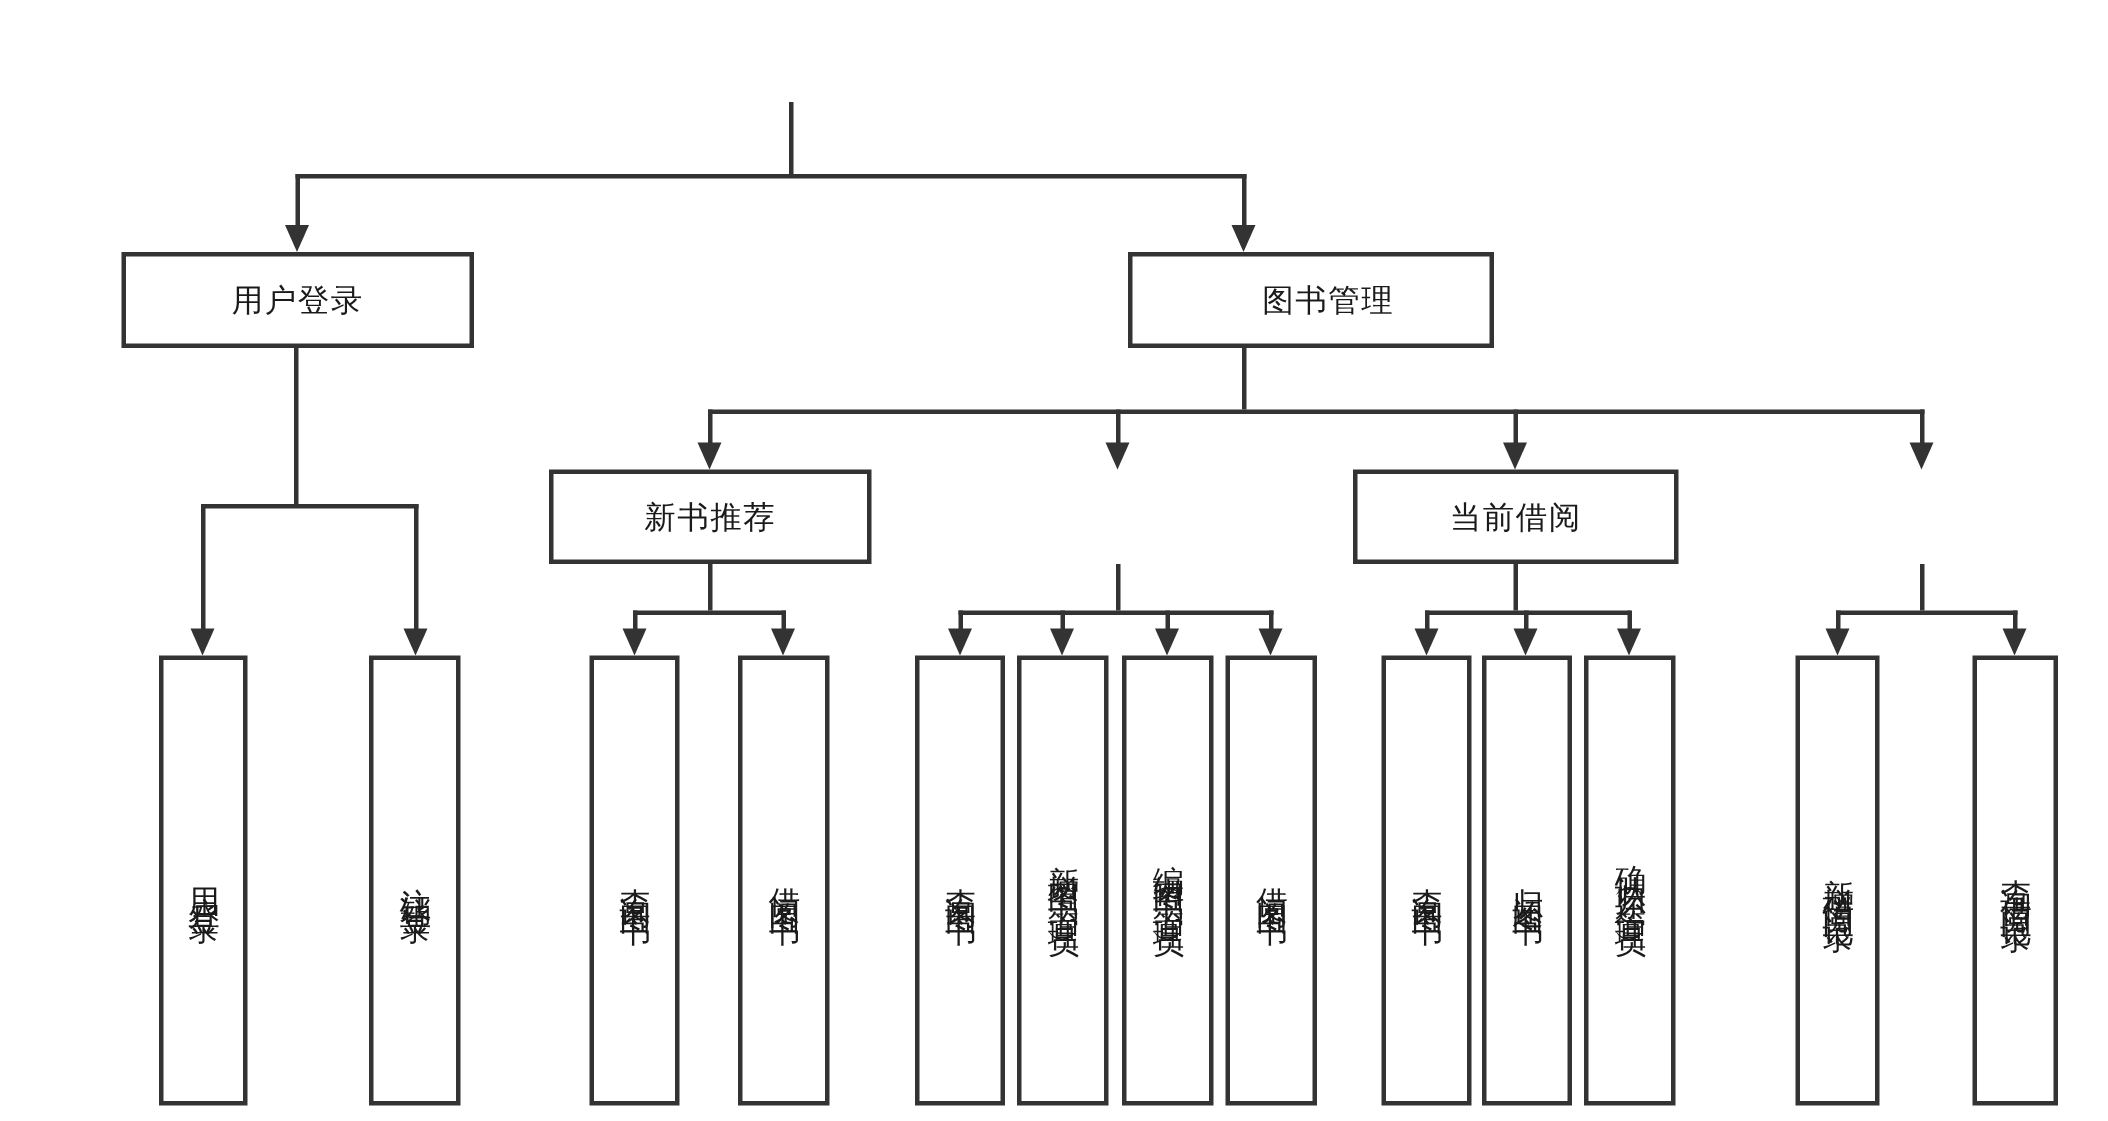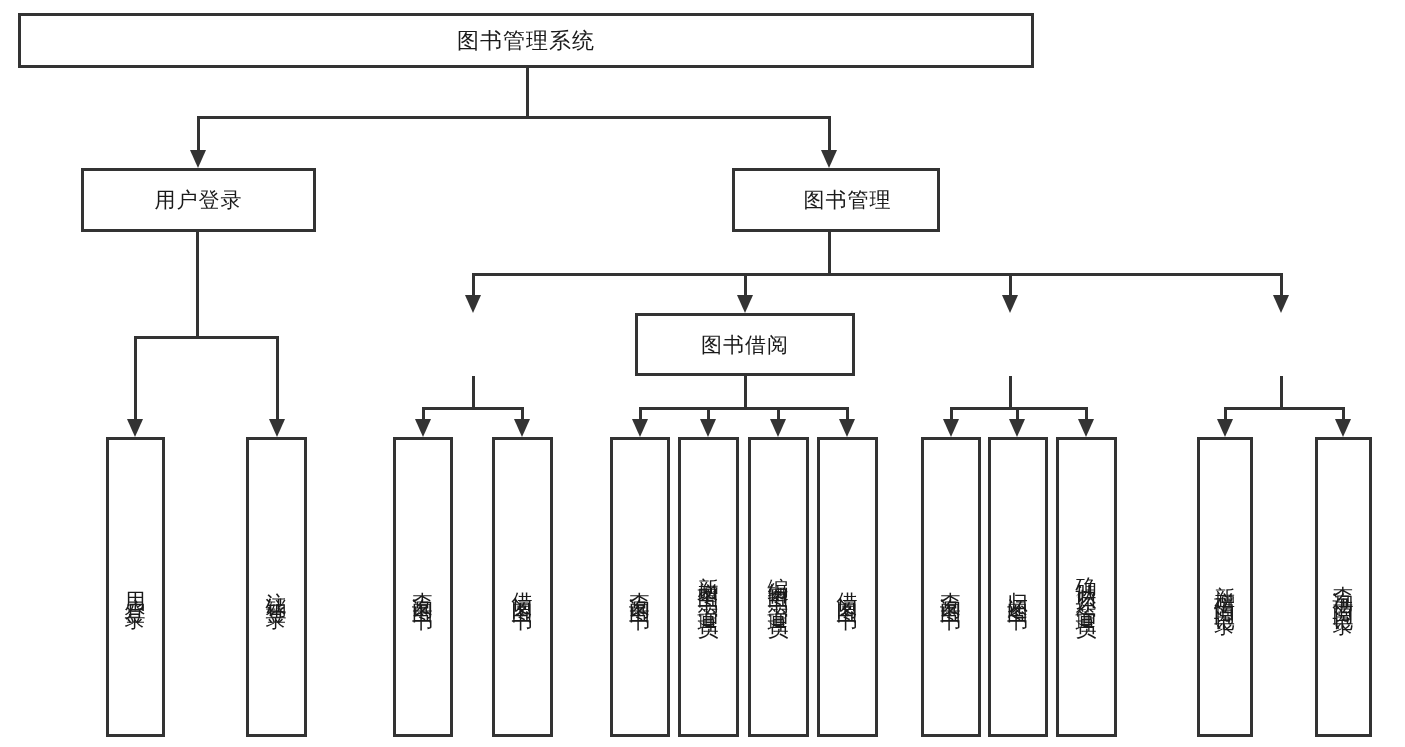--- a/index.html
+++ b/index.html
@@ -68,51 +68,51 @@
     color: #9e9e9e;
     letter-spacing: 1px;
     white-space: nowrap;
   }
 </style>
 </head>
 <body>
 
 <div class="canvas">
 
-  <div class="node root" style="left:18px; top:13px; width:1016px; height:55px;">图书管理系统</div>
 
   <div class="vline" style="left:526px; top:68px; height:48px;"></div>
   <div class="hline" style="left:197px; top:116px; width:634px;"></div>
   <div class="vline" style="left:197px; top:116px; height:38px;"></div>
   <div class="arrowhead" style="left:190px; top:150px;"></div>
   <div class="vline" style="left:828px; top:116px; height:38px;"></div>
   <div class="arrowhead" style="left:821px; top:150px;"></div>
 
   <div class="node" style="left:81px; top:168px; width:235px; height:64px;">用户登录</div>
-  <div class="node" style="left:732px; top:168px; width:208px; height:64px;padding-left:23px;">图书管理</div>
+  <div class="node" style="left:752px; top:168px; width:244px; height:64px;padding-left:23px;">图书管理</div>
 
   <div class="vline" style="left:196px; top:232px; height:104px;"></div>
   <div class="hline" style="left:134px; top:336px; width:145px;"></div>
   <div class="vline" style="left:134px; top:336px; height:87px;"></div>
   <div class="arrowhead" style="left:127px; top:419px;"></div>
   <div class="vline" style="left:276px; top:336px; height:87px;"></div>
   <div class="arrowhead" style="left:269px; top:419px;"></div>
 
   <div class="vline" style="left:828px; top:232px; height:41px;"></div>
   <div class="hline" style="left:472px; top:273px; width:811px;"></div>
   <div class="vline" style="left:472px; top:273px; height:26px;"></div>
   <div class="arrowhead" style="left:465px; top:295px;"></div>
   <div class="vline" style="left:744px; top:273px; height:26px;"></div>
   <div class="arrowhead" style="left:737px; top:295px;"></div>
   <div class="vline" style="left:1009px; top:273px; height:26px;"></div>
   <div class="arrowhead" style="left:1002px; top:295px;"></div>
   <div class="vline" style="left:1280px; top:273px; height:26px;"></div>
   <div class="arrowhead" style="left:1273px; top:295px;"></div>
 
-  <div class="node" style="left:635px; top:313px; width:220px; height:63px;">图书借阅</div>
+  <div class="node" style="left:366px; top:313px; width:215px; height:63px;">新书推荐</div>
+  <div class="node" style="left:902px; top:313px; width:217px; height:63px;">当前借阅</div>
 
   <div class="vline" style="left:472px; top:376px; height:31px;"></div>
   <div class="hline" style="left:422px; top:407px; width:102px;"></div>
   <div class="vline" style="left:422px; top:407px; height:16px;"></div>
   <div class="arrowhead" style="left:415px; top:419px;"></div>
   <div class="vline" style="left:521px; top:407px; height:16px;"></div>
   <div class="arrowhead" style="left:514px; top:419px;"></div>
 
   <div class="vline" style="left:744px; top:376px; height:31px;"></div>
   <div class="hline" style="left:639px; top:407px; width:210px;"></div>

